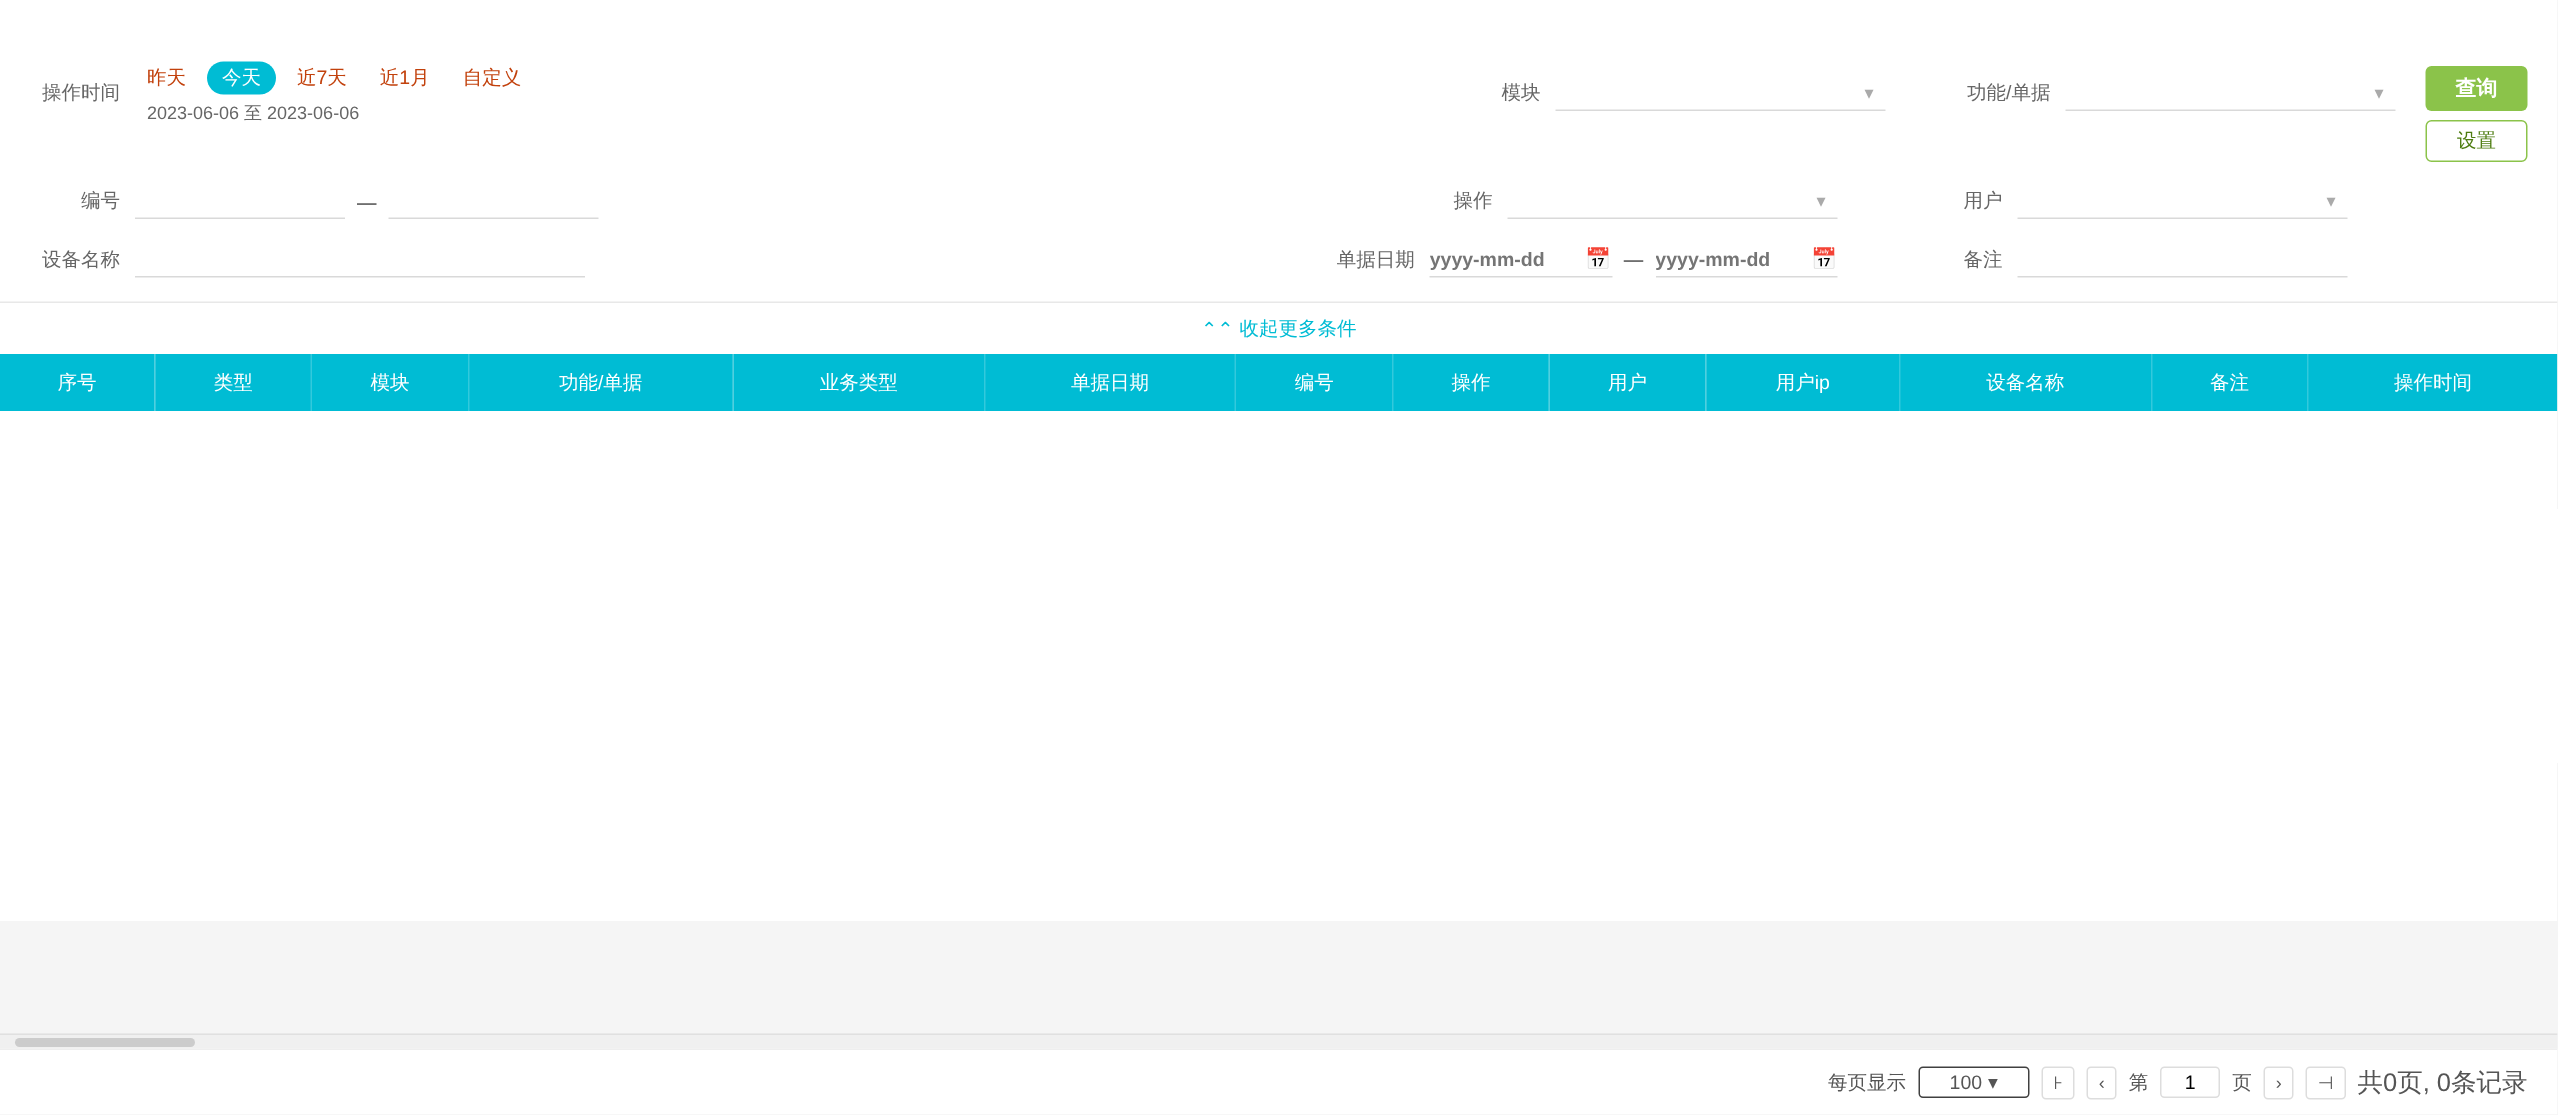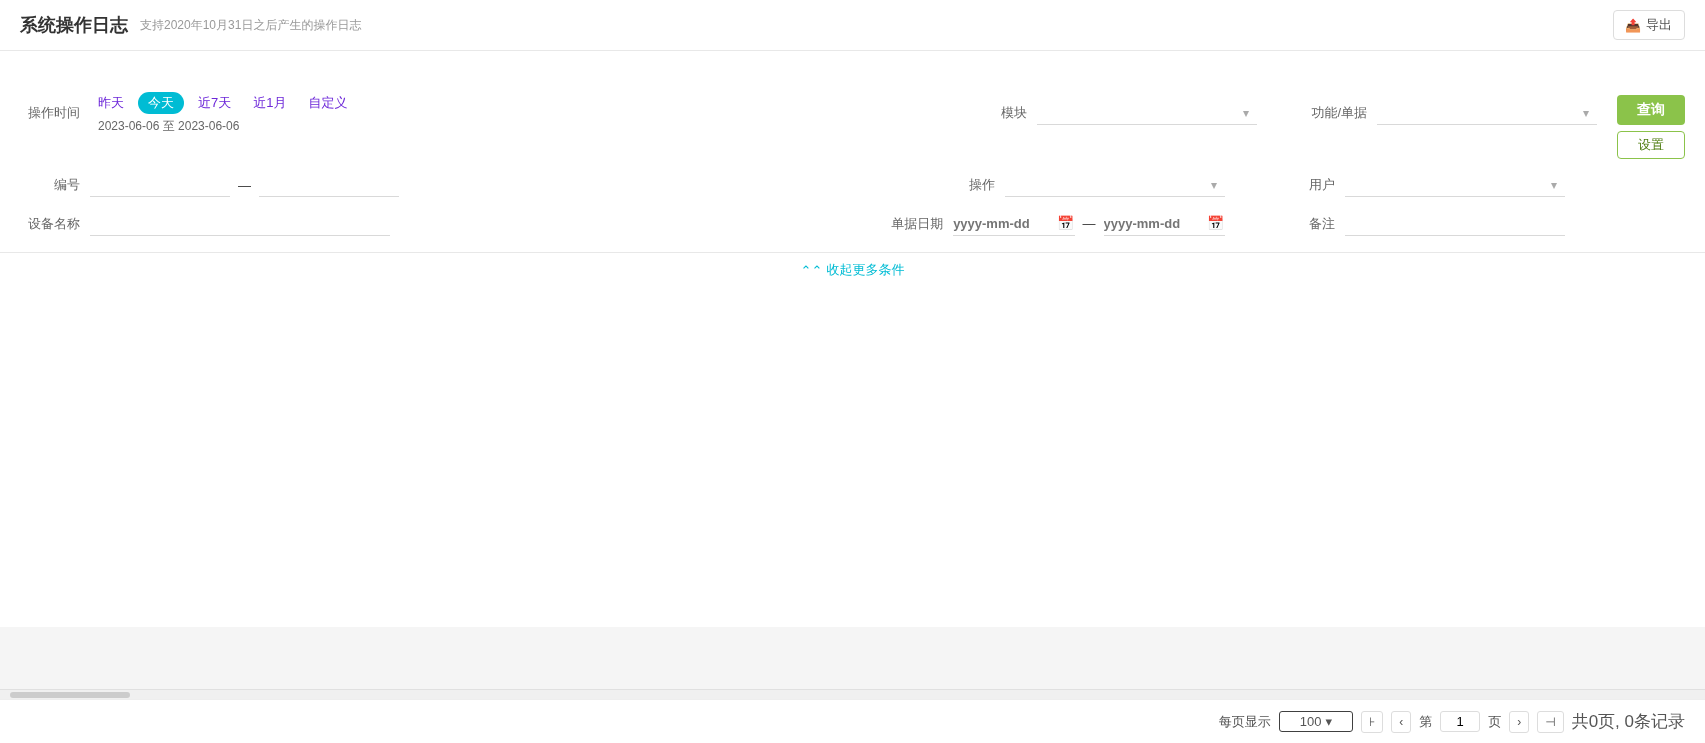--- a/index.html
+++ b/index.html
@@ -45,21 +45,21 @@
       display: flex;
       align-items: center;
       gap: 6px;
       flex-shrink: 0;
     }
     .time-option {
       padding: 2px 8px;
       border-radius: 3px;
       cursor: pointer;
       font-size: 13px;
-      color: #6d28d9;
+      color: #c2410c;
     }
     .time-option.active {
       background: #00bcd4;
       color: #fff;
       border-radius: 12px;
       padding: 2px 10px;
     }
     .date-range-text {
       font-size: 12px;
       color: #666;
@@ -242,30 +242,20 @@
     .table-wrapper {
       flex: 1;
       overflow: auto;
     }
   </style>
 </head>
 <body>
 
 <div class="main-layout">
 
-  <div class="page-header">
-    <div class="page-title-area">
-      <span class="page-title">系统操作日志</span>
-      <span class="page-subtitle">支持2020年10月31日之后产生的操作日志</span>
-    </div>
-    <button class="export-btn">
-      <span>📤</span>
-      <span>导出</span>
-    </button>
-  </div>
 
   <div class="filter-section">
 
     <div class="filter-panel">
       <div class="filter-row">
 
         <div class="filter-label">操作时间</div>
         <div class="time-filter-group">
           <div class="time-options">
             <span class="time-option">昨天</span>
@@ -358,20 +348,42 @@
       </div>
     </div>
 
     <div class="collapse-bar">
       <span>⌃⌃</span>
       <span>收起更多条件</span>
     </div>
   </div>
 
   <div class="table-wrapper">
+    <table class="data-table">
+      <thead>
+        <tr>
+          <th>序号</th>
+          <th>类型</th>
+          <th>模块</th>
+          <th>功能/单据</th>
+          <th>业务类型</th>
+          <th>单据日期</th>
+          <th>编号</th>
+          <th>操作</th>
+          <th>用户</th>
+          <th>用户ip</th>
+          <th>设备名称</th>
+          <th>备注</th>
+          <th>操作时间</th>
+        </tr>
+      </thead>
+      <tbody>
+        
+      </tbody>
+    </table>
     <div class="empty-body"></div>
   </div>
 
   <div class="scrollbar-area">
     <div class="scrollbar-thumb"></div>
   </div>
 
   <div class="pagination-bar">
     <span>每页显示</span>
     <div class="page-size-select">

